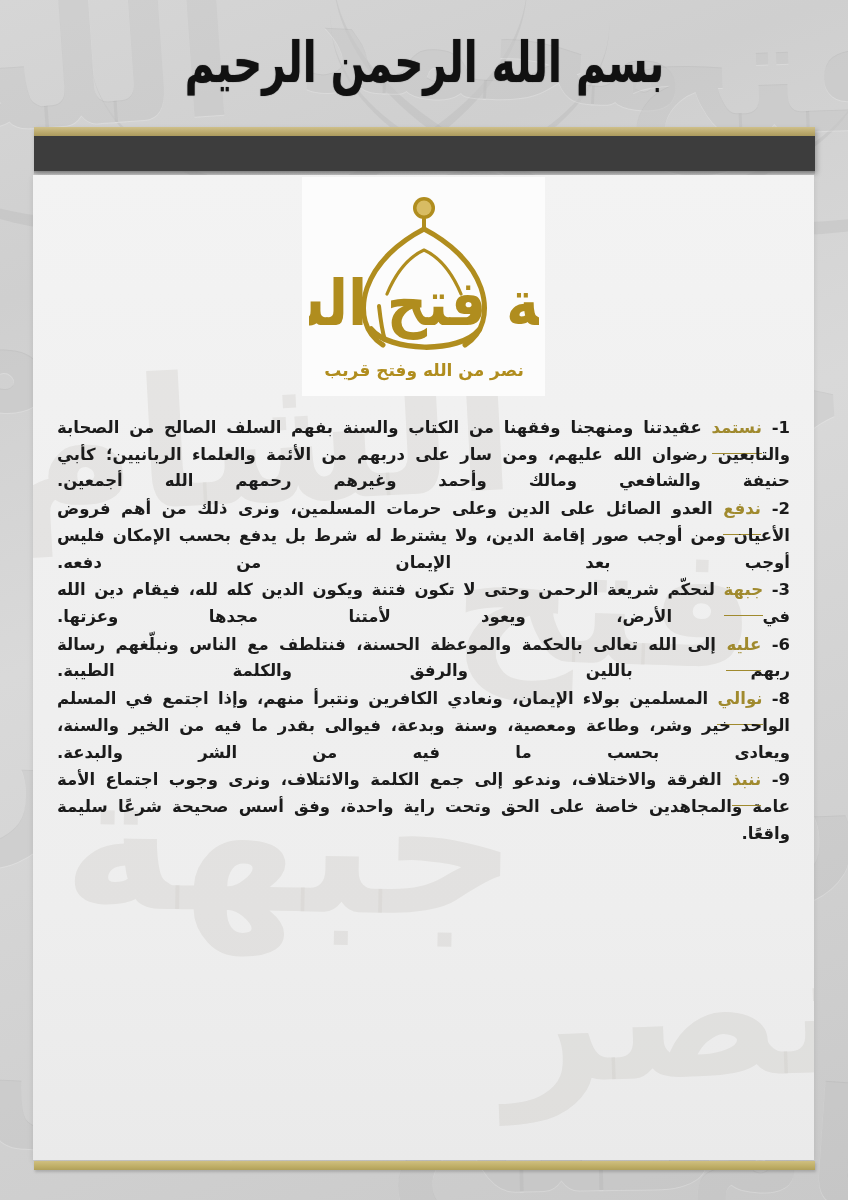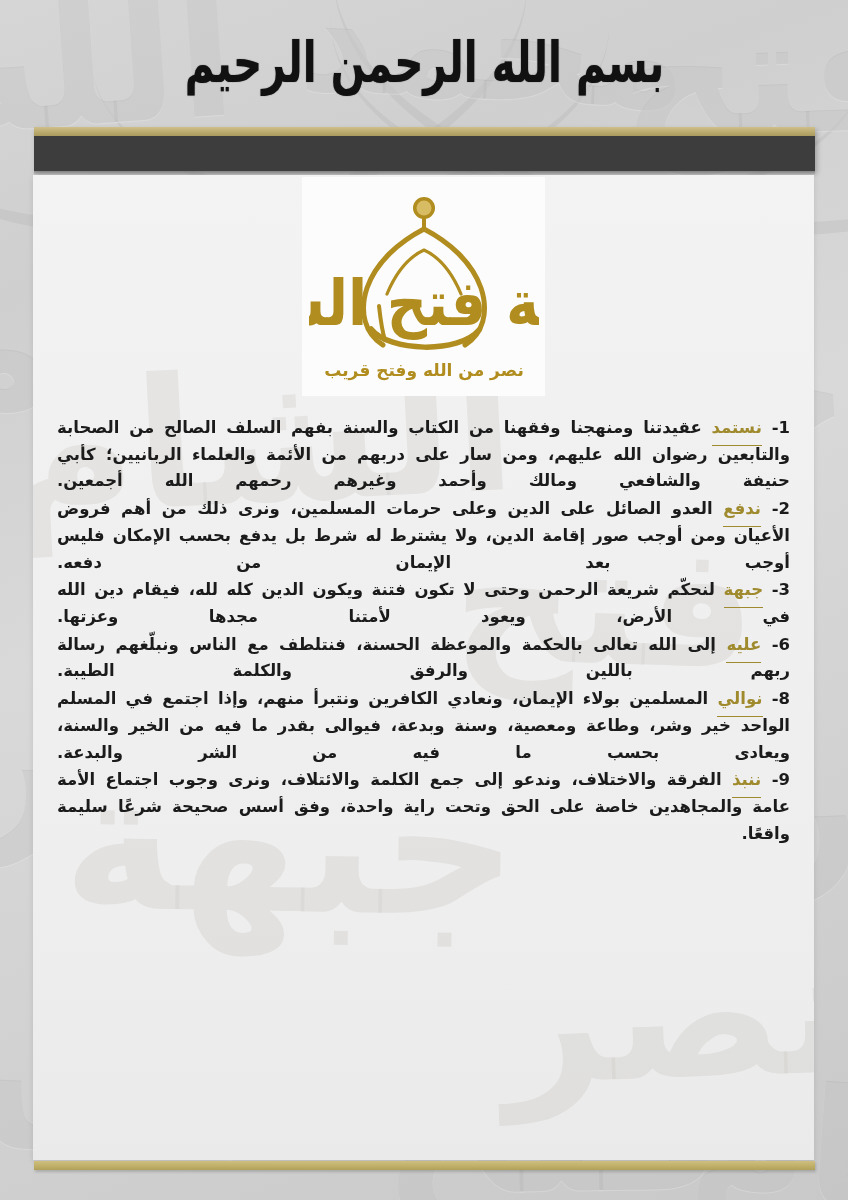--- a/index.html
+++ b/index.html
@@ -173,21 +173,21 @@
     font-weight: 700;
     margin-bottom: 1px;
     text-align: justify;
     text-align-last: justify;
     word-spacing: 1px;
   }
   .point .num { color: #1b1b1b; }
   .point .kw {
     color: #a08a2e;
     border-bottom: 1px solid #a08a2e;
-    padding-bottom: 8px;
+    padding-bottom: 16px;
   }
 
   
   .footer-bar {
     position: absolute;
     top: 1161px;
     left: 34px;
     width: 781px;
     height: 9px;
     background: linear-gradient(180deg, #cfbf80 0%, #bfae66 60%, #b0a05b 100%);

